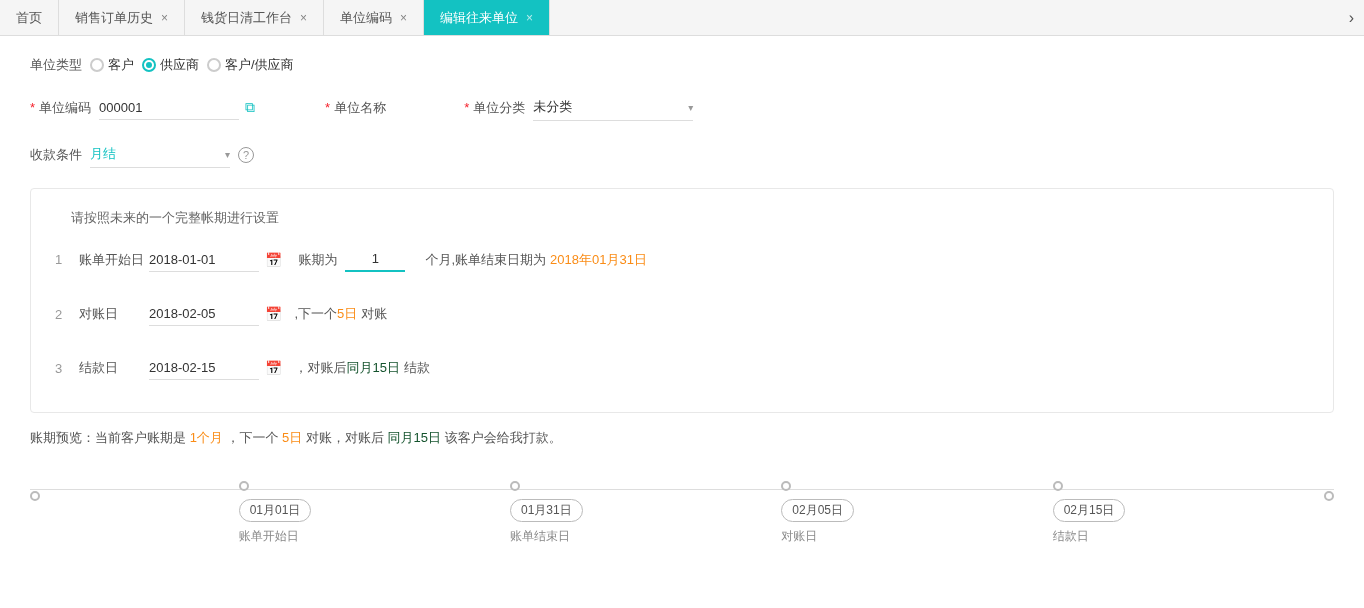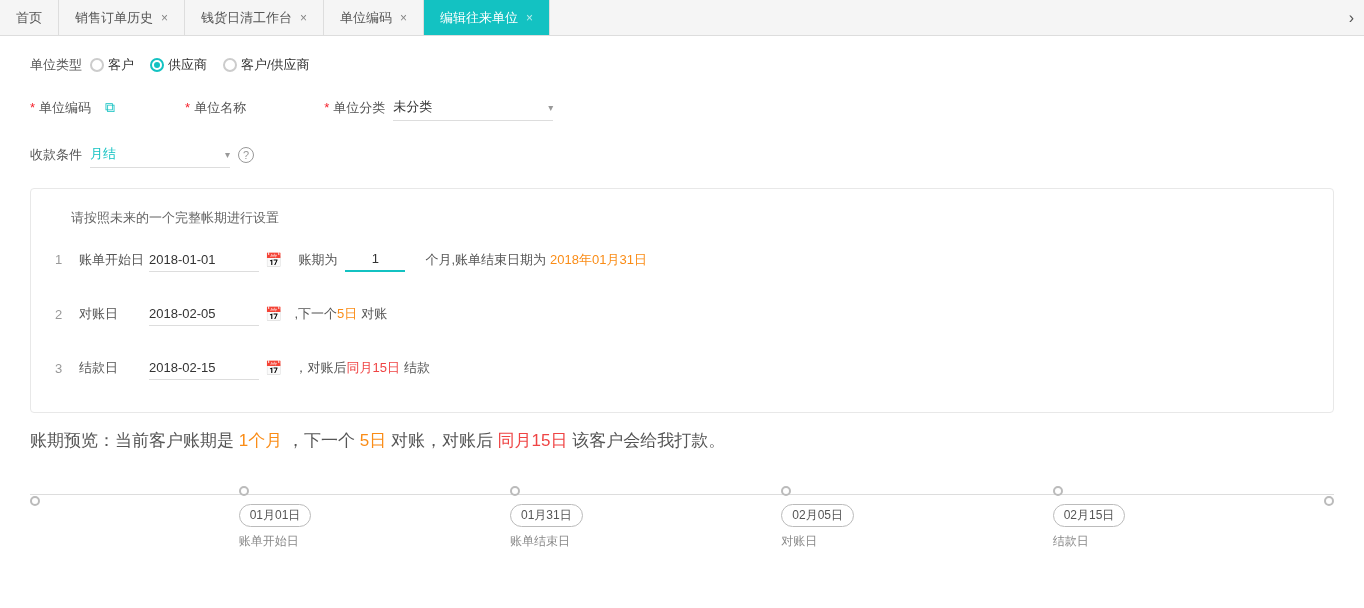--- a/index.html
+++ b/index.html
@@ -69,21 +69,21 @@
     }
     .required-star {
       color: #f5222d;
       margin-right: 4px;
     }
 
     
     .radio-group {
       display: flex;
       align-items: center;
-      gap: 16px;
+      gap: 8px;
     }
     .radio-item {
       display: flex;
       align-items: center;
       gap: 4px;
       cursor: pointer;
     }
     .radio-circle {
       width: 14px;
       height: 14px;
@@ -206,37 +206,37 @@
       width: 110px;
       background: transparent;
     }
     .row-desc {
       margin-left: 12px;
       color: #555;
       font-size: 13px;
       text-align: center;
     }
     .highlight-orange { color: #fa8c16; }
-    .highlight-teal { color: #ef4444; }
+    .highlight-teal { color: #14532d; }
 
     .period-input {
       border: none;
       border-bottom: 2px solid #13c2c2;
       outline: none;
       padding: 4px 0;
       font-size: 13px;
       color: #333;
       width: 60px;
       background: transparent;
       text-align: center;
     }
 
     
     .preview-text {
-      font-size: 17px;
+      font-size: 13px;
       color: #555;
       margin-bottom: 24px;
     }
 
     
     .timeline-wrap {
       position: relative;
       display: flex;
       align-items: flex-start;
       padding: 10px 0 30px;
@@ -334,20 +334,21 @@
           <span>客户/供应商</span>
         </label>
       </div>
     </div>
   </div>
 
   <div class="form-row">
     <div class="form-group">
       <span class="required-star">*</span>
       <span class="form-label">单位编码</span>
+      <input class="input-field" type="text" value="000001" style="">
       <span class="calendar-icon">⧉</span>
     </div>
     <div class="form-group" style="margin-left: 40px;">
       <span class="required-star">*</span>
       <span class="form-label">单位名称</span>
     </div>
     <div class="form-group" style="margin-left: 40px;">
       <span class="required-star">*</span>
       <span class="form-label">单位分类</span>
       <div class="dropdown-wrap" style="min-width:160px;">

